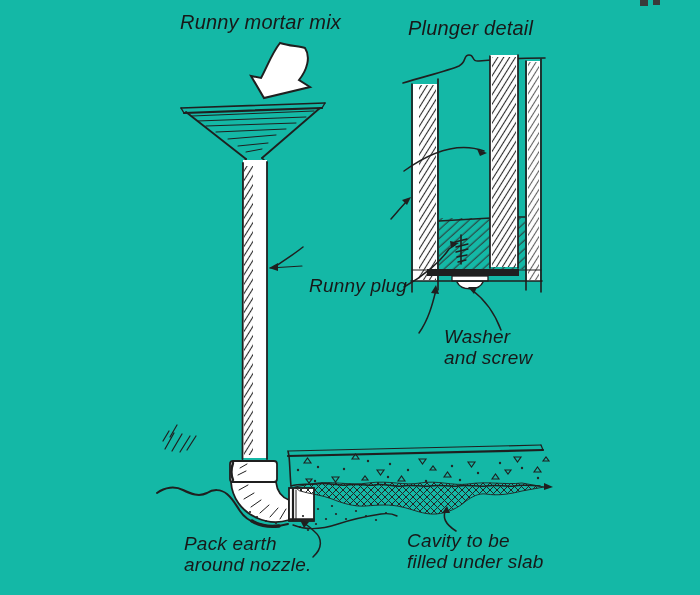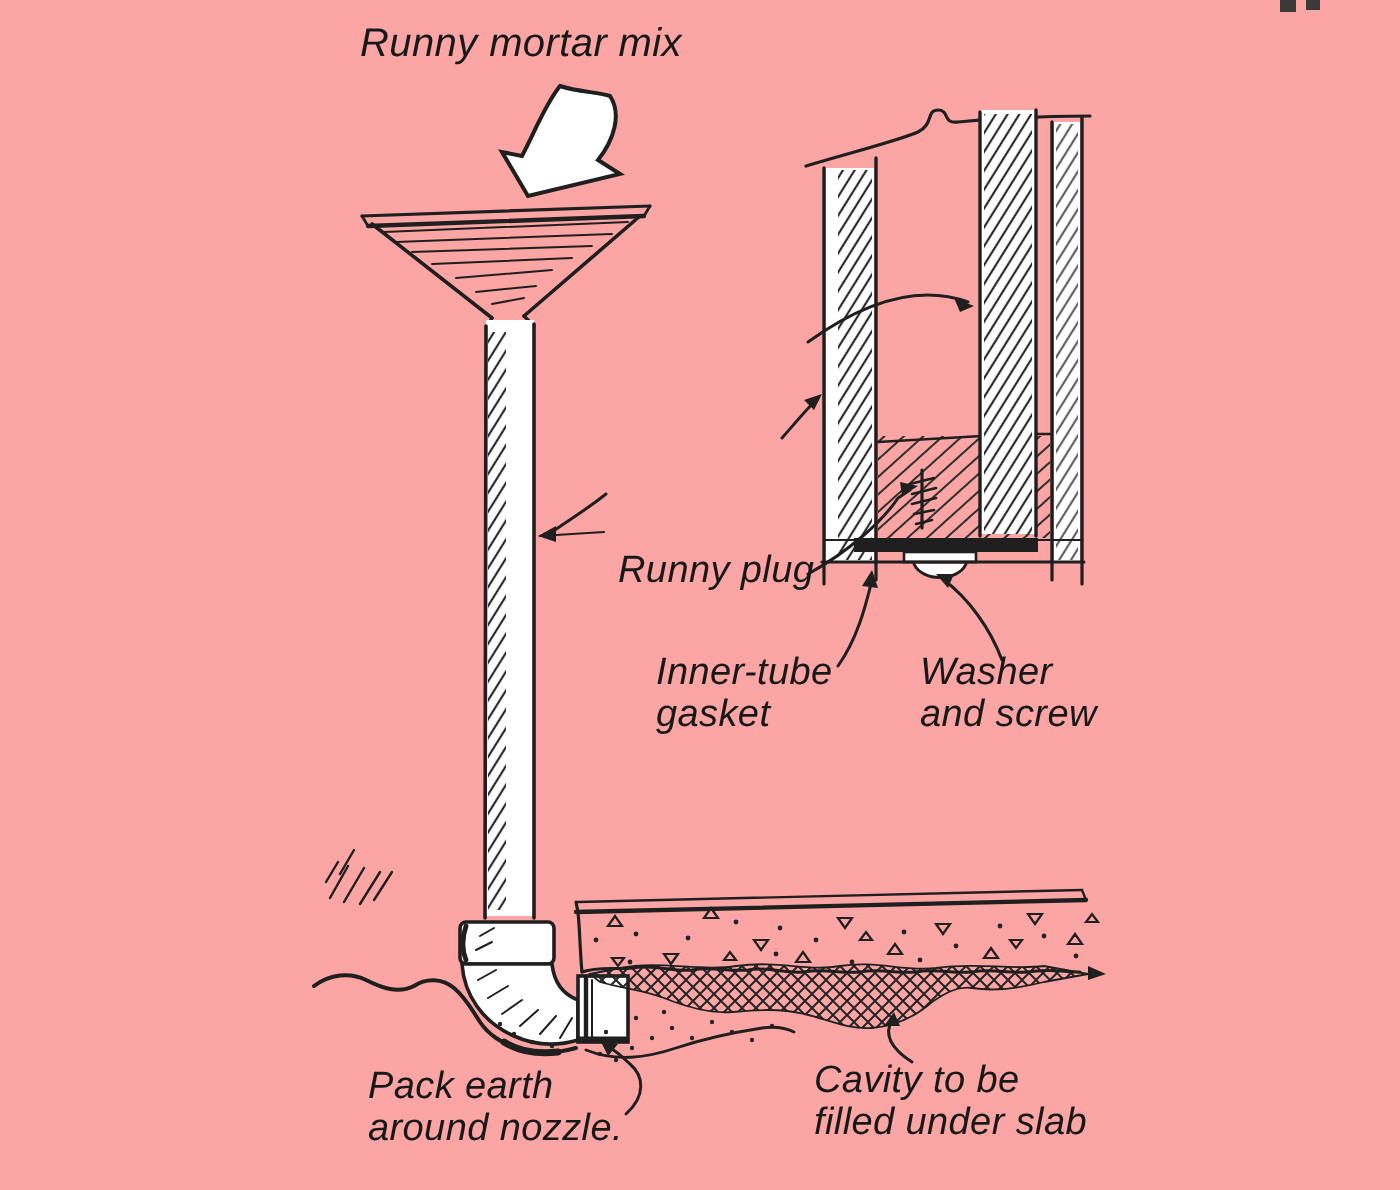--- a/index.html
+++ b/index.html
@@ -1,16 +1,16 @@
 <!DOCTYPE html>
 <html><head>
 <meta charset="utf-8">
 <style>
   html,body{margin:0;padding:0;background:#e8e8e8}
-  .stage{position:relative;width:700px;height:595px;background:#fca5a5;overflow:hidden;
+  .stage{position:relative;width:700px;height:595px;background:#14b8a6;overflow:hidden;
          font-family:"Liberation Sans",sans-serif;margin:0 auto}
   .stage svg{position:absolute;left:0;top:0}
   .lbl{position:absolute;color:#181818;font-style:italic;font-size:19px;line-height:1.08;
        white-space:pre-line;letter-spacing:.2px}
   .lbl-lg{font-size:20px}
 </style>
 </head>
 <body>
 
 <div class="stage">
@@ -219,23 +219,22 @@
       </g>
       <g>
         <path d="M456,531 C445,524 442,517 446,510"></path>
         <path d="M447,506 L442,513 L450,513 Z" fill="#1f1f1f" stroke="none"></path>
       </g>
     </g>
   </g>
 </svg>
 
 <div class="lbl lbl-lg" style="left:180px;top:12px">Runny mortar mix</div>
+<div class="lbl lbl-lg" style="left:408px;top:18px">Plunger detail</div>
 <div class="lbl" style="left:309px;top:276px">Runny plug</div>
-<div class="lbl" style="left:328px;top:327px">Inner-tube
-gasket</div>
-<div class="lbl" style="left:460px;top:327px">Washer
+<div class="lbl" style="left:444px;top:327px">Washer
 and screw</div>
 <div class="lbl" style="left:184px;top:534px">Pack earth
 around nozzle.</div>
 <div class="lbl" style="left:407px;top:531px">Cavity to be
 filled under slab</div>
 
 </div>
 
 </body></html>

